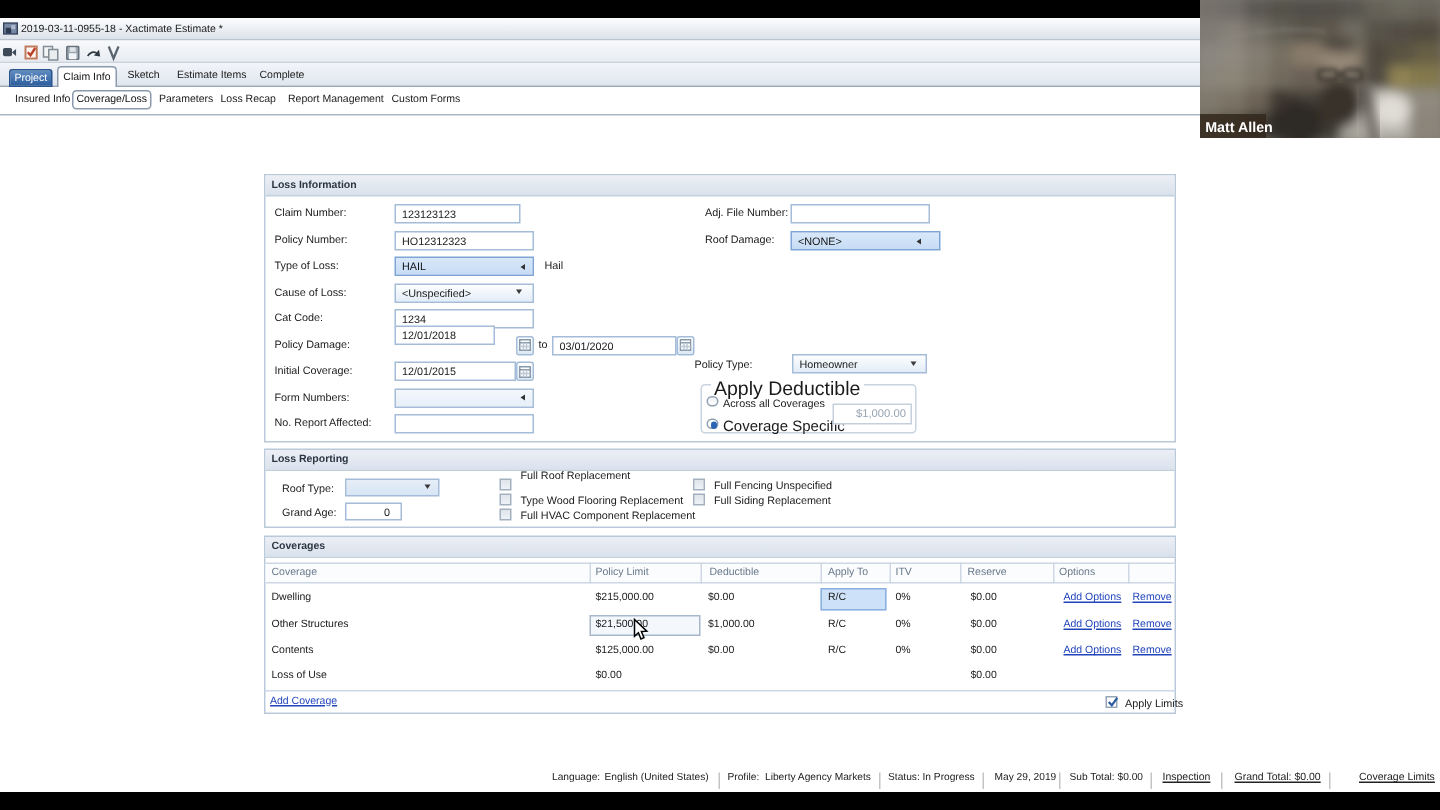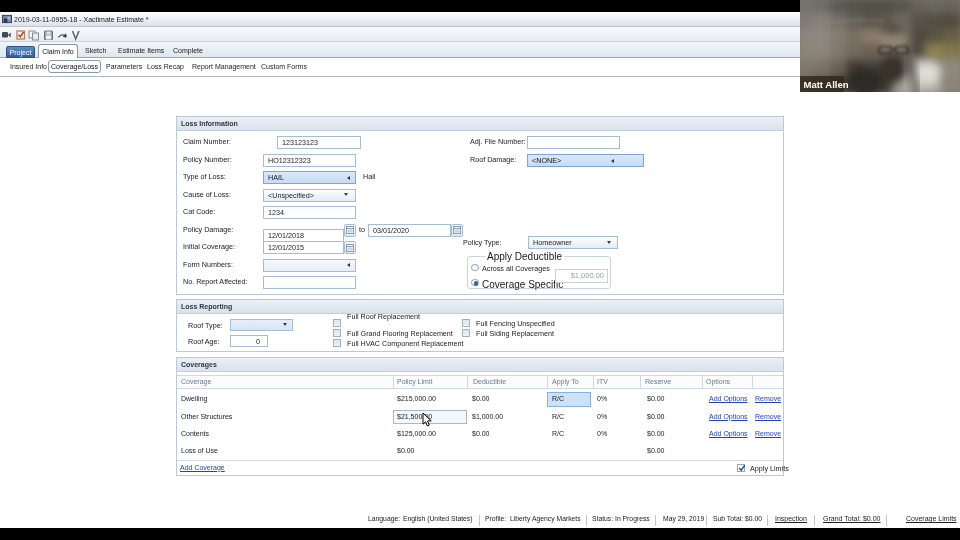--- a/index.html
+++ b/index.html
@@ -76,30 +76,30 @@
 <div class="a lbl" style="left:183px;top:137px">Claim Number:</div>
 <div class="a lbl" style="left:183px;top:154.5px">Policy Number:</div>
 <div class="a lbl" style="left:183px;top:172px">Type of Loss:</div>
 <div class="a lbl" style="left:183px;top:189.5px">Cause of Loss:</div>
 <div class="a lbl" style="left:183px;top:206.5px">Cat Code:</div>
 <div class="a lbl" style="left:183px;top:224.5px">Policy Damage:</div>
 <div class="a lbl" style="left:183px;top:242px">Initial Coverage:</div>
 <div class="a lbl" style="left:183px;top:259.5px">Form Numbers:</div>
 <div class="a lbl" style="left:183px;top:277px">No. Report Affected:</div>
 
-<div class="inp" style="left:277px;top:136px;width:84px;height:13px">123123123</div>
+<div class="inp" style="left:263px;top:136px;width:84px;height:13px">123123123</div>
 <div class="inp" style="left:263px;top:153.5px;width:93px;height:13px">HO12312323</div>
 <div class="ddhl" style="left:263px;top:171px;width:93px;height:13px">HAIL</div>
 <div class="tri-l" style="left:347px;top:175.5px"></div>
 <div class="a lbl" style="left:363px;top:172px">Hail</div>
 <div class="dd" style="left:263px;top:188.5px;width:93px;height:13px">&lt;Unspecified&gt;</div>
 <div class="tri-d" style="left:344px;top:193px"></div>
 <div class="inp" style="left:263px;top:205.5px;width:93px;height:13px">1234</div>
 
-<div class="inp" style="left:263px;top:229px;width:81px;height:13px">12/01/2018</div>
+<div class="inp" style="left:263px;top:217px;width:67px;height:13px">12/01/2018</div>
 <div class="cal" style="left:344px;top:223.5px;height:13px"></div>
 <svg class="a" style="left:346px;top:226px" width="8" height="8" viewBox="0 0 8 8">
     <rect x="0.5" y="0.5" width="7" height="7" fill="#fff" stroke="#8899aa"></rect>
     <line x1="0.5" y1="2.5" x2="7.5" y2="2.5" stroke="#8899aa"></line>
     <line x1="3" y1="2.5" x2="3" y2="7.5" stroke="#bcc8d4"></line>
     <line x1="5" y1="2.5" x2="5" y2="7.5" stroke="#bcc8d4"></line>
     <line x1="0.5" y1="5" x2="7.5" y2="5" stroke="#bcc8d4"></line>
   </svg>
 <div class="a lbl" style="left:359px;top:224.5px">to</div>
 <div class="inp" style="left:368px;top:223.5px;width:83px;height:13px">03/01/2020</div>
@@ -122,48 +122,48 @@
     <line x1="0.5" y1="5" x2="7.5" y2="5" stroke="#bcc8d4"></line>
   </svg>
 
 <div class="dd" style="left:263px;top:258.5px;width:93px;height:13px;background:linear-gradient(#f4f8fc,#e6eef8)"></div>
 <div class="tri-l" style="left:347px;top:263px"></div>
 <div class="inp" style="left:263px;top:276px;width:93px;height:13px"></div>
 
 <div class="a lbl" style="left:470px;top:137px">Adj. File Number:</div>
 <div class="inp" style="left:527px;top:136px;width:93px;height:13px"></div>
 <div class="a lbl" style="left:470px;top:155px">Roof Damage:</div>
-<div class="ddhl" style="left:527px;top:154px;width:117px;height:13px">&lt;NONE&gt;</div>
+<div class="ddhl" style="left:527px;top:154px;width:100px;height:13px">&lt;NONE&gt;</div>
 <div class="tri-l" style="left:611px;top:158.5px"></div>
 
 <div class="a lbl" style="left:463px;top:237.5px">Policy Type:</div>
 <div class="dd" style="left:528px;top:236px;width:90px;height:13px">Homeowner</div>
 <div class="tri-d" style="left:607px;top:240.5px"></div>
 
 <div class="a" style="left:467px;top:256px;width:144px;height:33px;border:1px solid #c8d4e0;border-radius:3px"></div>
-<div class="a lbl" style="left:485px;top:250.5px;background:#fff;padding:0 2px;font-size:10px">Apply Deductible</div>
+<div class="a lbl" style="left:474px;top:250.5px;background:#fff;padding:0 2px;font-size:13px">Apply Deductible</div>
 <div class="a" style="left:471px;top:263.5px;width:7.5px;height:7.5px;border:1px solid #8fa0b2;border-radius:50%;background:linear-gradient(#eef2f6,#fff)"></div>
 <div class="a lbl" style="left:482px;top:264px;font-size:7.2px">Across all Coverages</div>
 <div class="a" style="left:471px;top:278.5px;width:7.5px;height:7.5px;border:1px solid #8fa0b2;border-radius:50%;background:#fff"></div>
 <div class="a" style="left:473.5px;top:281px;width:4.5px;height:4.5px;border-radius:50%;background:#2a64b4"></div>
 <div class="a lbl" style="left:482px;top:279px;font-size:10px">Coverage Specific</div>
 <div class="a" style="left:555px;top:268.5px;width:53px;height:14px;border:1px solid #c5d0dc;background:#fff;font-size:7.5px;color:#98a4b2;text-align:right;line-height:12px;padding-right:3px">$1,000.00</div>
 
 <div class="panel" style="top:299px;height:53px">
   <div class="phead">Loss Reporting</div>
 </div>
 <div class="a lbl" style="left:188px;top:321px">Roof Type:</div>
 <div class="dd" style="left:230px;top:319px;width:63px;height:12px;background:linear-gradient(#e6eef8,#d7e5f4)"></div>
 <div class="tri-d" style="left:283px;top:323px"></div>
-<div class="a lbl" style="left:188px;top:336.5px">Roof Age:</div>
+<div class="a lbl" style="left:188px;top:336.5px">Grand Age:</div>
 <div class="inp" style="left:230px;top:334.5px;width:38px;height:12px;text-align:right;padding-right:7px">0</div>
 <div class="cb" style="left:333px;top:318.5px"></div>
 <div class="a lbl" style="left:347px;top:312px">Full Roof Replacement</div>
 <div class="cb" style="left:333px;top:328.5px"></div>
-<div class="a lbl" style="left:347px;top:328.5px">Full Grand Flooring Replacement</div>
+<div class="a lbl" style="left:347px;top:328.5px">Type Wood Flooring Replacement</div>
 <div class="cb" style="left:333px;top:338.5px"></div>
 <div class="a lbl" style="left:347px;top:338.5px">Full HVAC Component Replacement</div>
 <div class="cb" style="left:462px;top:318.5px"></div>
 <div class="a lbl" style="left:476px;top:318.5px">Full Fencing Unspecified</div>
 <div class="cb" style="left:462px;top:328.5px"></div>
 <div class="a lbl" style="left:476px;top:328.5px">Full Siding Replacement</div>
 
 <div class="panel" style="top:357px;height:119px">
   <div class="phead">Coverages</div>
 </div>

